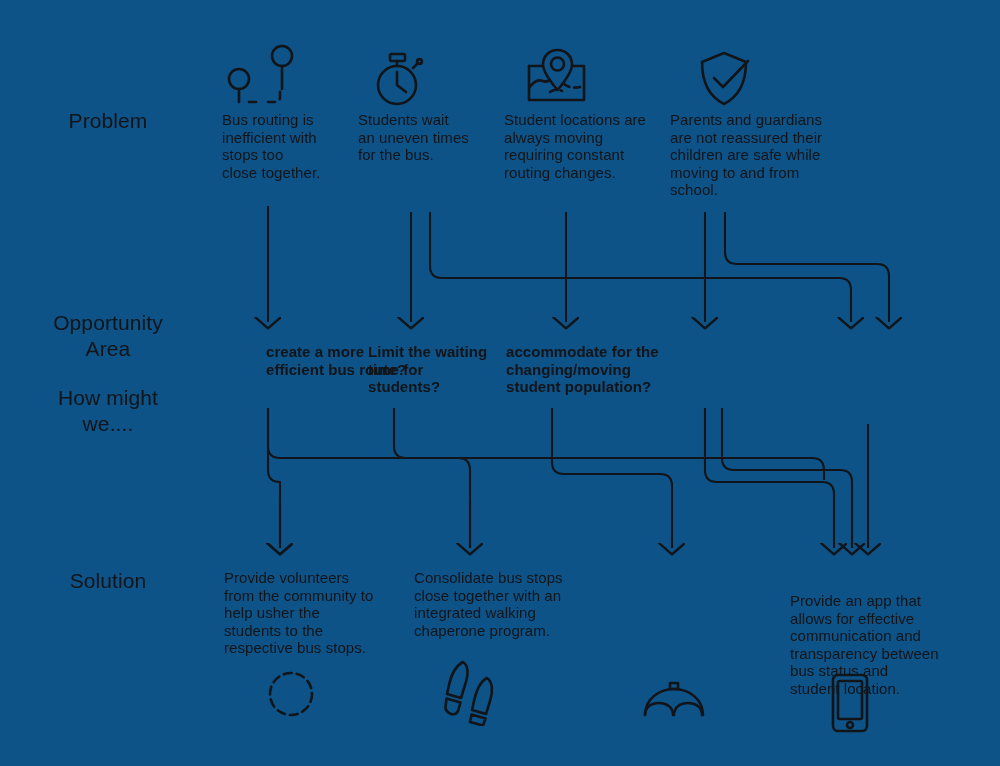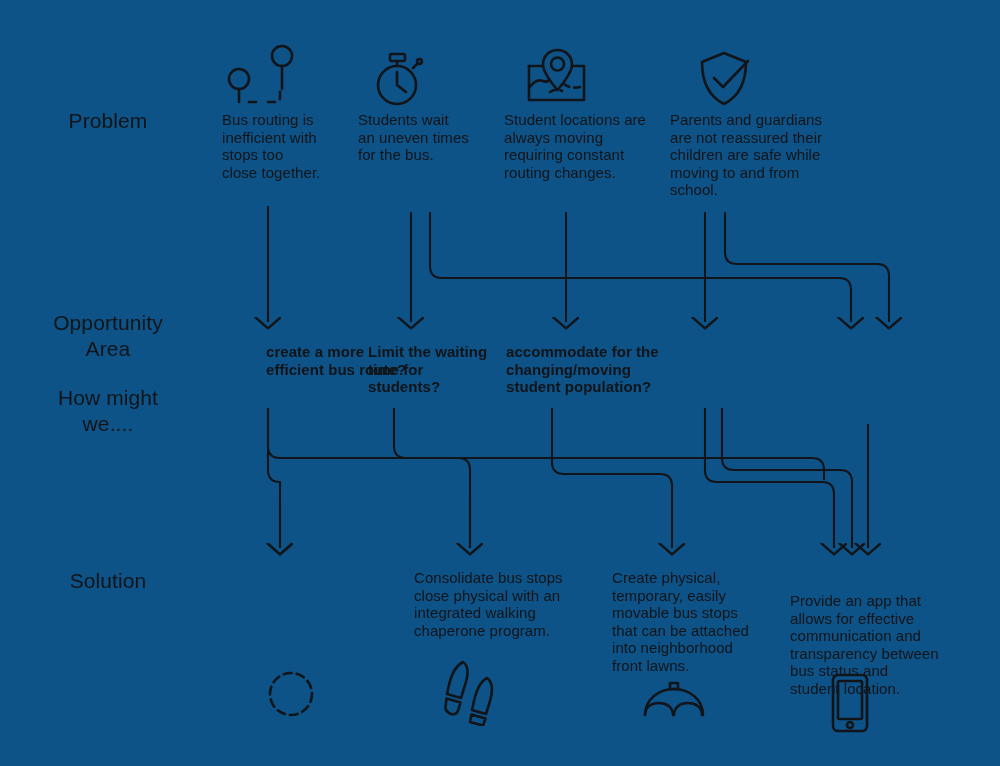--- a/index.html
+++ b/index.html
@@ -122,30 +122,29 @@
 
   <div class="node-text strong" style="left:222px; top:343px; width:144px;margin-left:44px;">create a more
 efficient bus route?</div>
   <div class="node-text strong" style="left:368px; top:343px; width:136px;">Limit the waiting
 time for
 students?</div>
   <div class="node-text strong" style="left:506px; top:343px; width:162px;">accommodate for the
 changing/moving
 student population?</div>
 
+  <div class="node-text" style="left:224px; top:569px; width:172px;">Provide volunteers
+from the community to
+help usher the
+students to the
+respective bus stops.</div>
   <div class="node-text" style="left:414px; top:569px; width:172px;">Consolidate bus stops
-close physical with an
+close together with an
 integrated walking
 chaperone program.</div>
-  <div class="node-text" style="left:612px; top:569px; width:160px;">Create physical,
-temporary, easily
-movable bus stops
-that can be attached
-into neighborhood
-front lawns.</div>
   <div class="node-text" style="left:790px; top:592px; width:172px;">Provide an app that
 allows for effective
 communication and
 transparency between
 bus status and
 student location.</div>
 
   <div class="icon" style="left:266px; top:670px;">
     <svg width="50" height="48" viewBox="0 0 50 48" fill="none" stroke="#111418" stroke-width="2.6" stroke-linecap="round">
       <circle cx="25" cy="24" r="21" stroke-dasharray="8 5"></circle>

